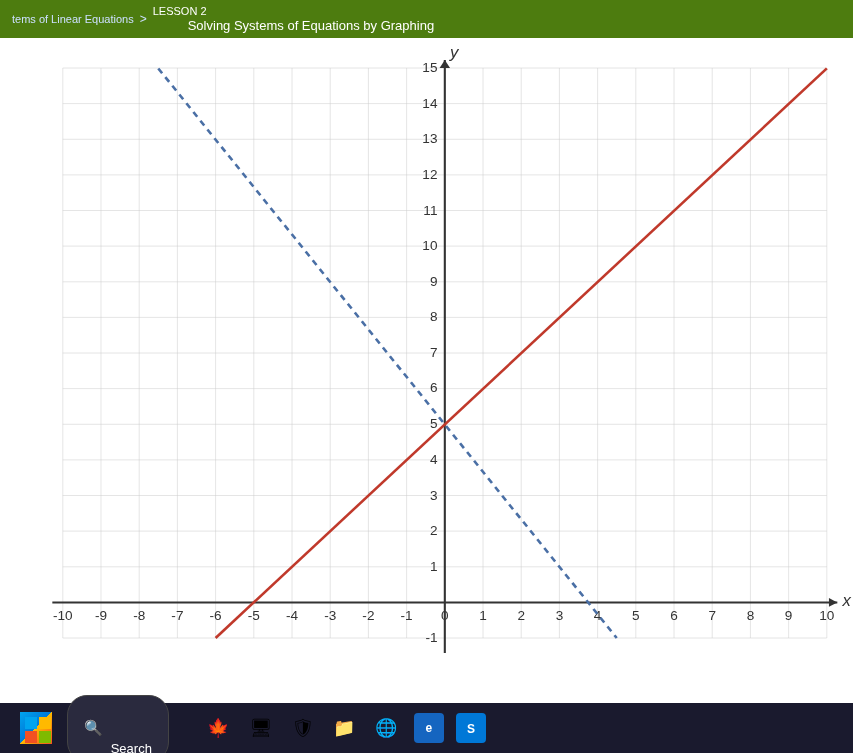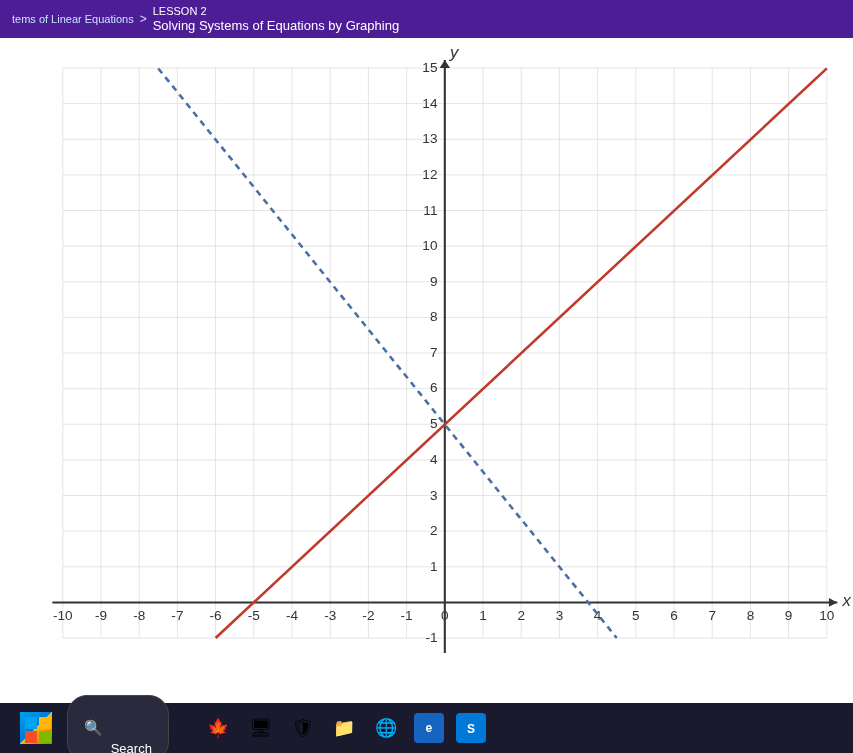--- a/index.html
+++ b/index.html
@@ -10,21 +10,21 @@
       font-family: Arial, sans-serif;
       overflow: hidden;
       position: relative;
     }
 
     
     .top-bar {
       position: absolute;
       top: 0; left: 0; right: 0;
       height: 38px;
-      background: #4c1d95;
+      background: #4d7c0f;
       display: flex;
       align-items: center;
       padding: 0 12px;
       gap: 8px;
     }
     .breadcrumb-section {
       display: flex;
       align-items: center;
       gap: 6px;
     }
@@ -37,20 +37,21 @@
       font-size: 12px;
     }
     .lesson-title {
       color: white;
       font-size: 11px;
     }
     .lesson-subtitle {
       color: white;
       font-size: 13px;
       font-weight: 500;
+      margin-left: 35px;
     }
 
     
     .main-content {
       position: absolute;
       top: 38px; left: 0; right: 0;
       bottom: 50px;
       background: white;
       overflow: hidden;
     }

